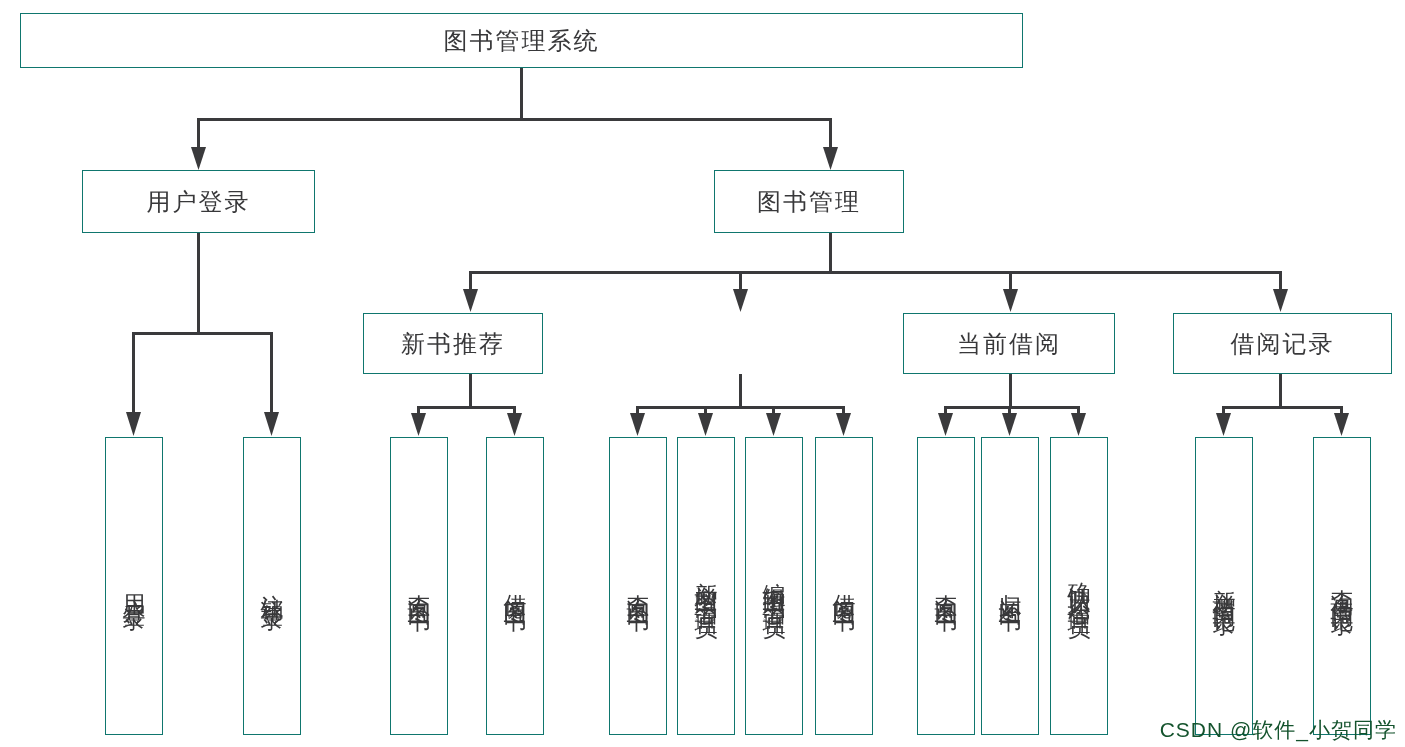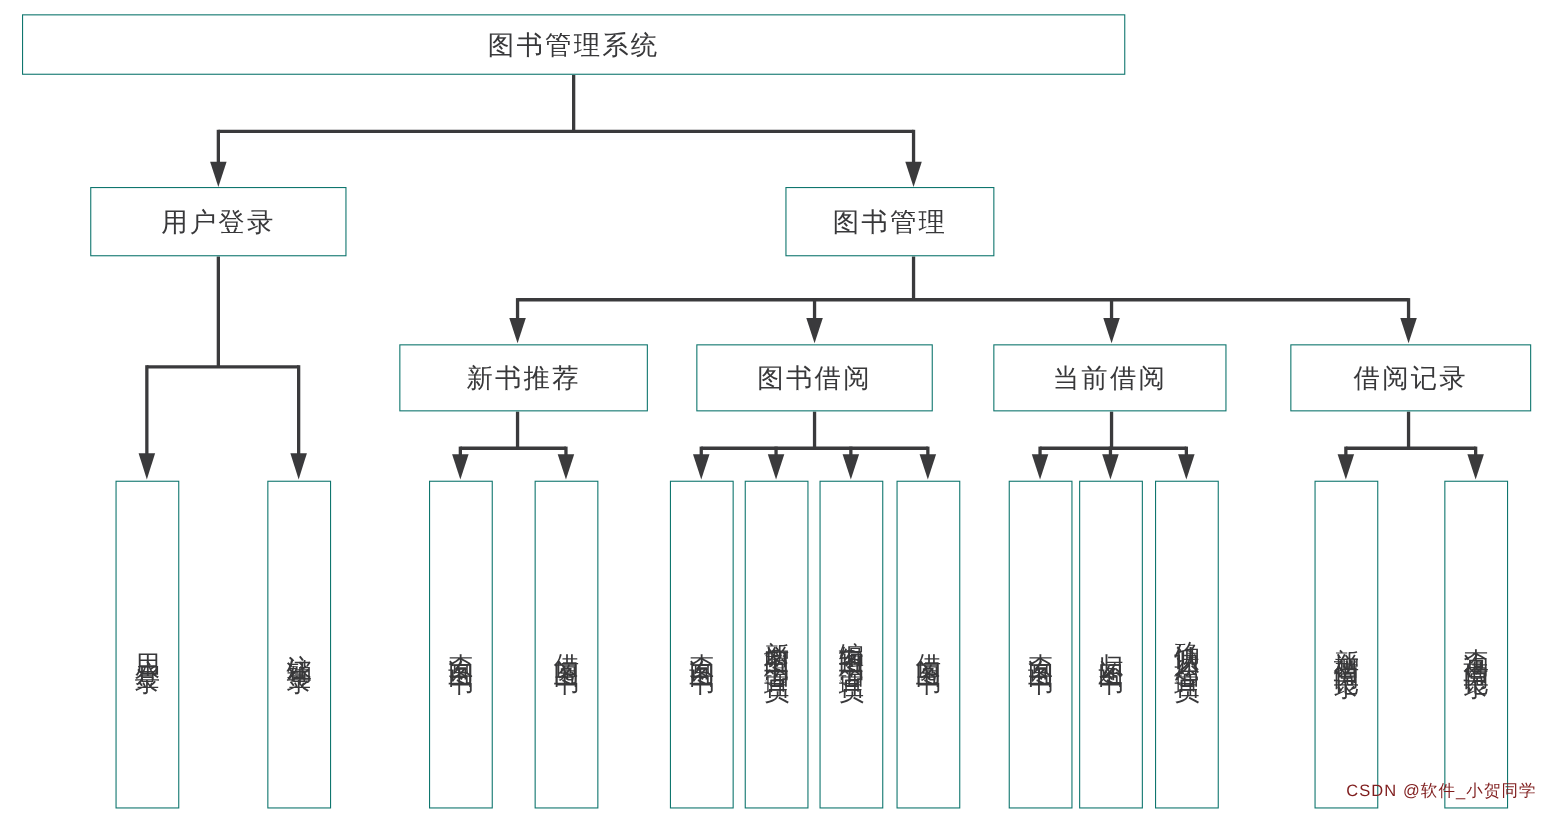--- a/index.html
+++ b/index.html
@@ -36,23 +36,23 @@
   .vbox span {
     writing-mode: vertical-rl;
     text-orientation: mixed;
     font-size: 23px;
     letter-spacing: 5px;
     line-height: 1;
   }
   .watermark {
     position: absolute;
     right: 8px;
-    bottom: 18px;
-    font-size: 15px;
-    color: #7f1d1d;
+    bottom: 3px;
+    font-size: 21px;
+    color: #14532d;
     z-index: 3;
     white-space: nowrap;
     letter-spacing: 1px;
   }
 </style>
 </head>
 <body>
 
 <div class="canvas">
 
@@ -126,25 +126,22 @@
     <span>图书管理系统</span>
   </div>
 
   <div class="node hbox" style="left:82px;top:170px;width:233px;height:63px">
     <span>用户登录</span>
   </div>
   <div class="node hbox" style="left:714px;top:170px;width:190px;height:63px">
     <span>图书管理</span>
   </div>
 
-  <div class="node hbox" style="left:363px;top:313px;width:226px;height:61px">
+  <div class="node hbox" style="left:363px;top:313px;width:180px;height:61px">
     <span>新书推荐</span>
-  </div>
-  <div class="node hbox" style="left:633px;top:313px;width:215px;height:61px">
-    <span>图书借阅</span>
   </div>
   <div class="node hbox" style="left:903px;top:313px;width:212px;height:61px">
     <span>当前借阅</span>
   </div>
   <div class="node hbox" style="left:1173px;top:313px;width:219px;height:61px">
     <span>借阅记录</span>
   </div>
 
   <div class="node vbox" style="left:105px;top:437px;width:58px;height:298px">
     <span>用户登录</span>

